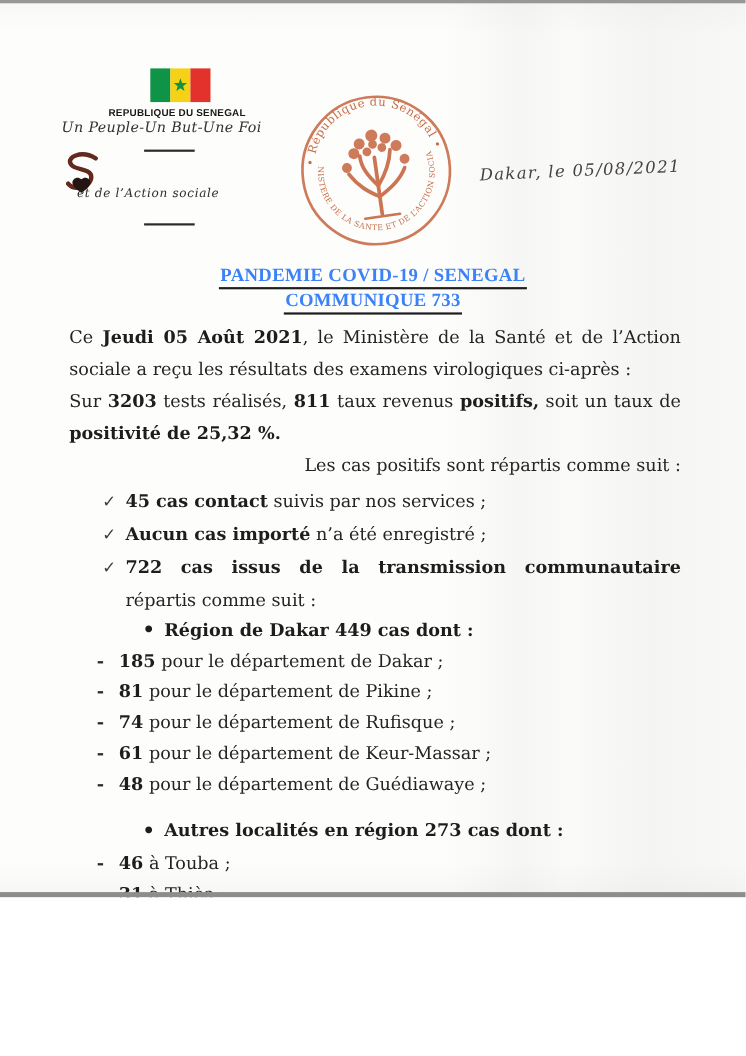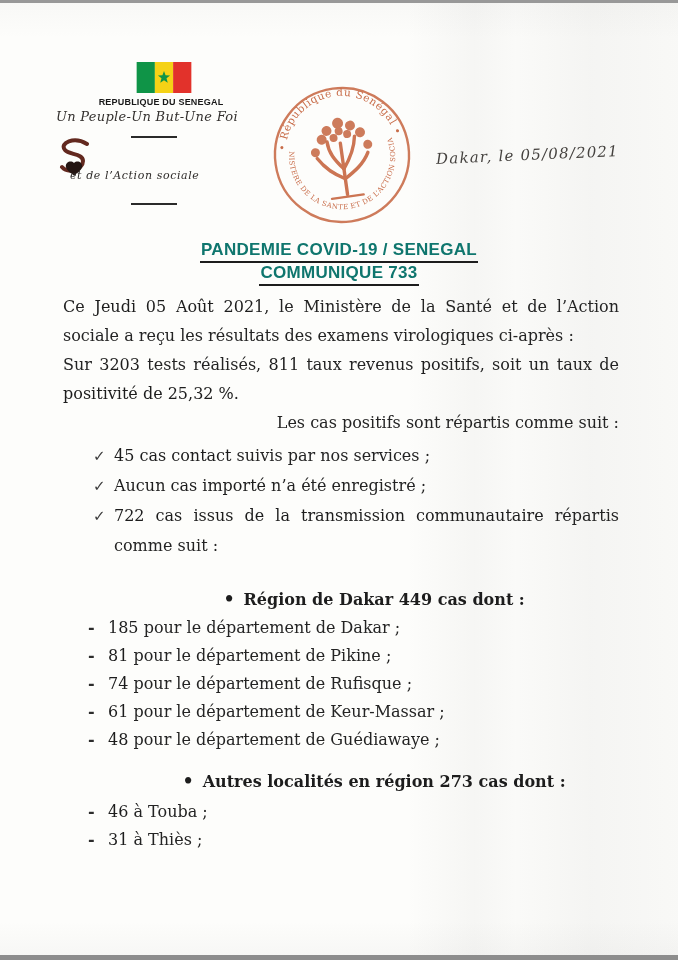--- a/index.html
+++ b/index.html
@@ -1,18 +1,18 @@
 <!DOCTYPE html>
 <html><head>
 <meta charset="utf-8">
 <style>
   * { margin:0; padding:0; box-sizing:border-box; }
   html,body { background:#ffffff; }
   .page {
-    position:relative; width:678px; height:960px;
+    position:relative; width:678px; height:816px;
     background:#fdfdfb; overflow:hidden;
     font-family:"DejaVu Serif", serif; color:#242424;
   }
   .scan-texture {
     position:absolute; inset:0; pointer-events:none;
     background:
       linear-gradient(90deg, rgba(0,0,0,0) 60%, rgba(110,110,110,0.05) 70%,
         rgba(110,110,110,0.02) 76%, rgba(110,110,110,0.06) 87%, rgba(110,110,110,0.03) 100%),
       linear-gradient(180deg, rgba(120,120,120,0.04) 0%, rgba(0,0,0,0) 4%, rgba(0,0,0,0) 96%, rgba(120,120,120,0.05) 100%);
   }
@@ -45,35 +45,35 @@
   .stamp { position:absolute; left:272px; top:85px; width:140px; height:140px;
     transform:rotate(-8deg); opacity:0.92; }
   .dateline {
     position:absolute; left:436px; top:146px; font-style:italic;
     font-size:15px; letter-spacing:1.2px; color:#45423f;
     transform:rotate(-2.5deg);
   }
 
   
   .title-block { position:absolute; left:0; top:240px; width:678px; text-align:center;
-    font-family:Liberation Sans, sans-serif; font-weight:bold; color:#0f766e; }
+    font-family:Liberation Serif, serif; font-weight:bold; color:#3b82f6; }
   .title-line { display:inline-block; font-size:17px; letter-spacing:0.3px;
     border-bottom:2px solid #1d1d1d; padding:0 1px 1px; }
 
   
   .doc-body { position:absolute; left:63px; top:292px; width:556px; font-size:16px; }
   .doc-body p { line-height:29px; text-align:justify; }
-  .doc-body b { font-weight:normal; color:#1d1d1d; }
+  .doc-body b { font-weight:bold; color:#1d1d1d; }
   p.repart { margin-bottom:4px; text-align:right; }
 
   ul.checks { list-style:none; padding-left:51px; }
   ul.checks li { position:relative; line-height:30px; text-align:justify; }
   ul.checks .mark { position:absolute; left:-21px; top:0; color:#3c3c3c; font-family:"DejaVu Sans", sans-serif; font-size:15px; }
 
-  .bullet-head { margin:27px 0 2px 67px; line-height:24px; font-weight:bold; color:#1d1d1d;text-align:center; }
+  .bullet-head { margin:0 0 2px 67px; line-height:24px; font-weight:bold; color:#1d1d1d; }
   .bullet-head .bullet { display:inline-block; margin-right:9px; transform:scale(1.1); }
   .bullet-head.second { margin-top:16px; margin-bottom:4px; }
 
   ul.dashes { list-style:none; padding-left:45px; }
   ul.dashes li { position:relative; line-height:28px; }
   ul.dashes .dash { position:absolute; left:-20px; top:0; font-weight:bold; color:#2c2c2c; }
 </style>
 </head>
 <body>
 

